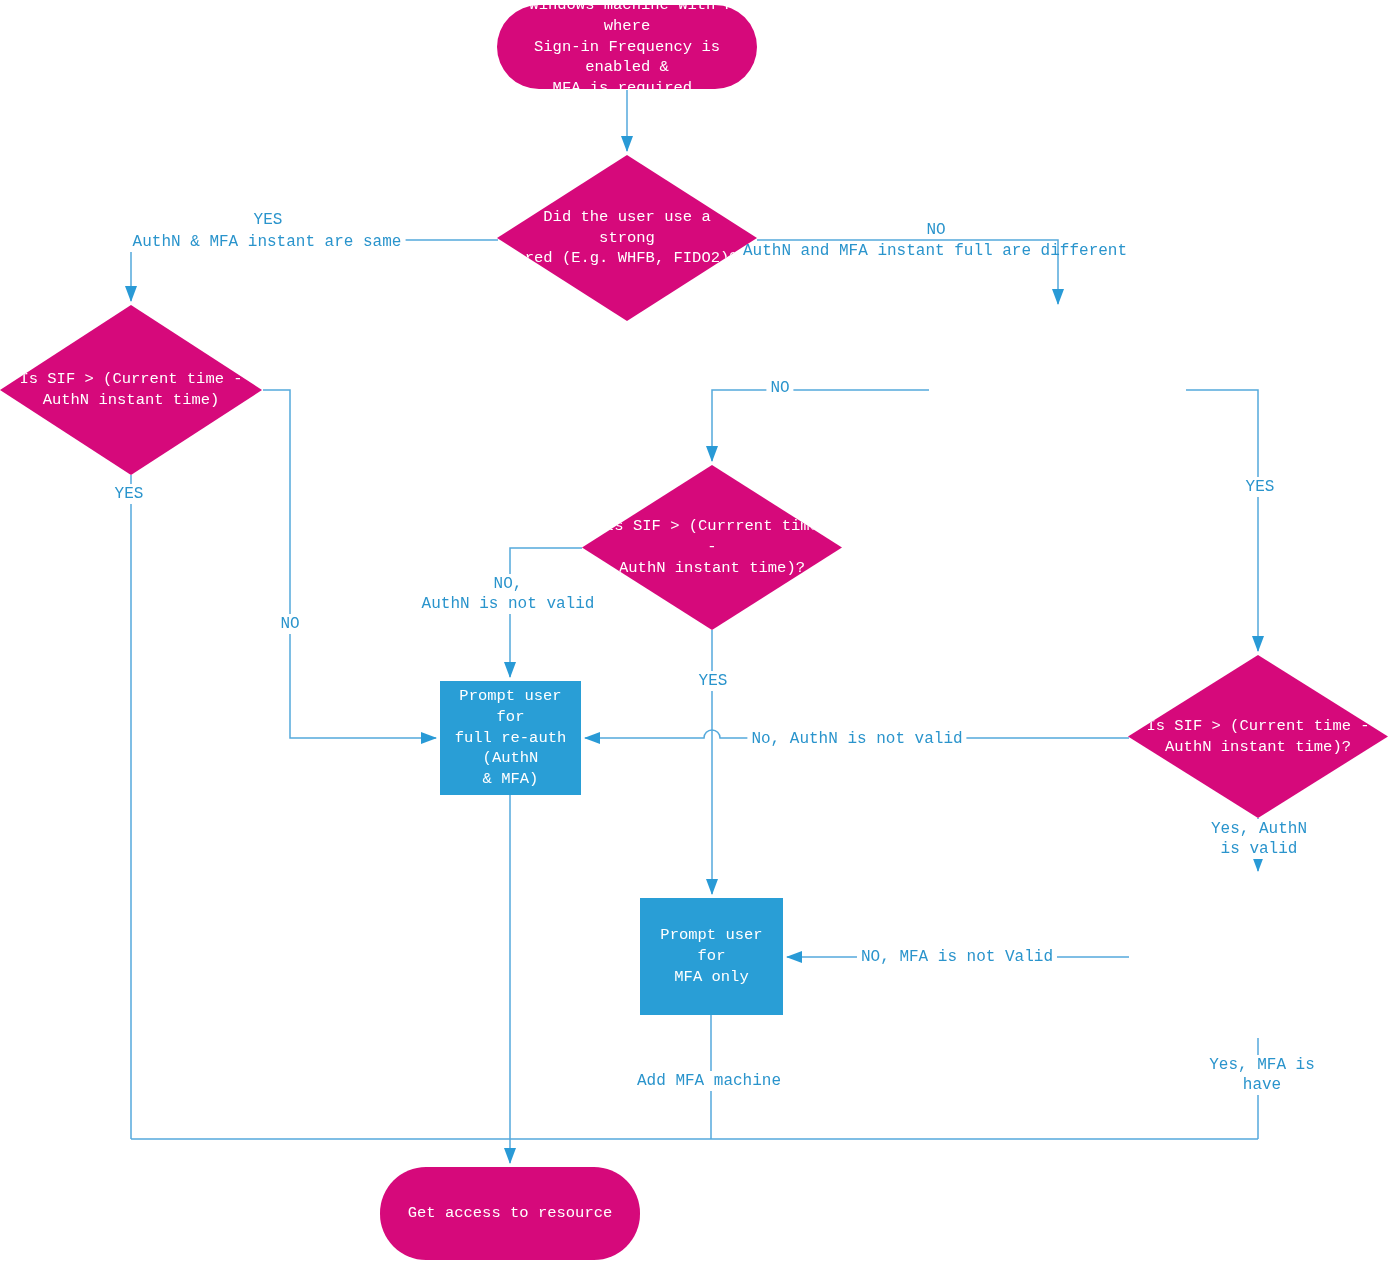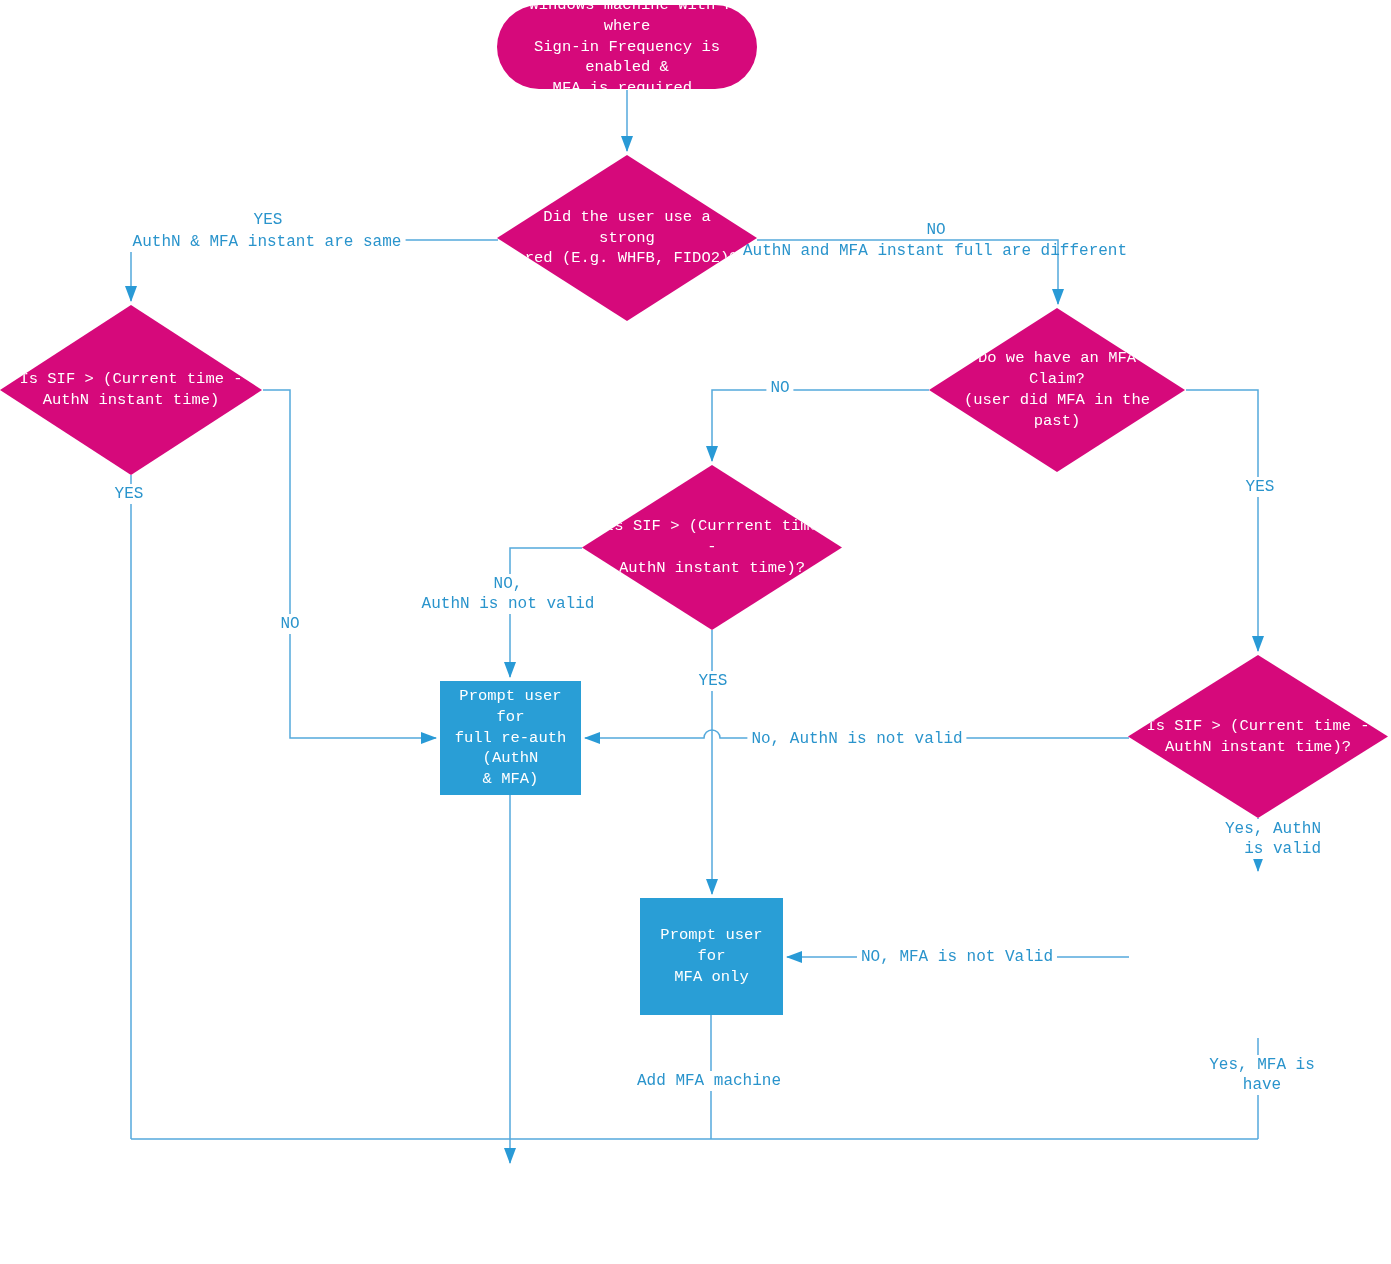--- a/index.html
+++ b/index.html
@@ -66,48 +66,47 @@
 where
 Sign-in Frequency is enabled &amp;
 MFA is required.</div>
 
   <div class="node diamond" style="left:497px;top:155px;width:260px;height:166px;">Did the user use a strong
 cred (E.g. WHFB, FIDO2)?</div>
 
   <div class="node diamond" style="left:0px;top:305px;width:262px;height:170px;">Is SIF &gt; (Current time -
 AuthN instant time)</div>
 
-  <div class="node diamond" style="left:929px;top:308px;width:256px;height:164px;">Do we have an MFA Claim?
-(user did MFA in the past)</div>
 
   <div class="node diamond" style="left:582px;top:465px;width:260px;height:165px;">Is SIF &gt; (Currrent time -
 AuthN instant time)?</div>
 
   <div class="node diamond" style="left:1128px;top:655px;width:260px;height:163px;">Is SIF &gt; (Current time -
 AuthN instant time)?</div>
 
 
   <div class="node rect" style="left:440px;top:681px;width:141px;height:114px;">Prompt user for
 full re-auth (AuthN
 &amp; MFA)</div>
 
   <div class="node rect" style="left:640px;top:898px;width:143px;height:117px;">Prompt user for
 MFA only</div>
 
+  <div class="node stadium" style="left:380px;top:1167px;width:260px;height:93px;border-radius:46px;">Get access to resource</div>
 
   <span class="elabel" style="left:268px;top:220px;">YES</span>
   <span class="elabel onl" style="left:267px;top:242px;">AuthN &amp; MFA instant are same</span>
   <span class="elabel" style="left:936px;top:230px;">NO</span>
   <span class="elabel" style="left:935px;top:251px;">AuthN and MFA instant full are different</span>
   <span class="elabel onl" style="left:129px;top:494px;">YES</span>
   <span class="elabel onl" style="left:290px;top:624px;">NO</span>
   <span class="elabel onl" style="left:780px;top:388px;">NO</span>
   <span class="elabel onl" style="left:1260px;top:487px;">YES</span>
   <span class="elabel onl" style="left:508px;top:594px;">NO,
 AuthN is not valid</span>
   <span class="elabel onl" style="left:713px;top:681px;">YES</span>
   <span class="elabel onl" style="left:857px;top:739px;">No, AuthN is not valid</span>
-  <span class="elabel onl" style="left:1259px;top:839px;text-align:right;">Yes, AuthN is valid</span>
+  <span class="elabel onl" style="left:1259px;top:839px;">Yes, AuthN is valid</span>
   <span class="elabel onl" style="left:957px;top:957px;">NO, MFA is not Valid</span>
   <span class="elabel onl" style="left:1262px;top:1075px;">Yes, MFA is have</span>
   <span class="elabel onl" style="left:709px;top:1081px;">Add MFA machine</span>
 
 </div>
 
 </body></html>

